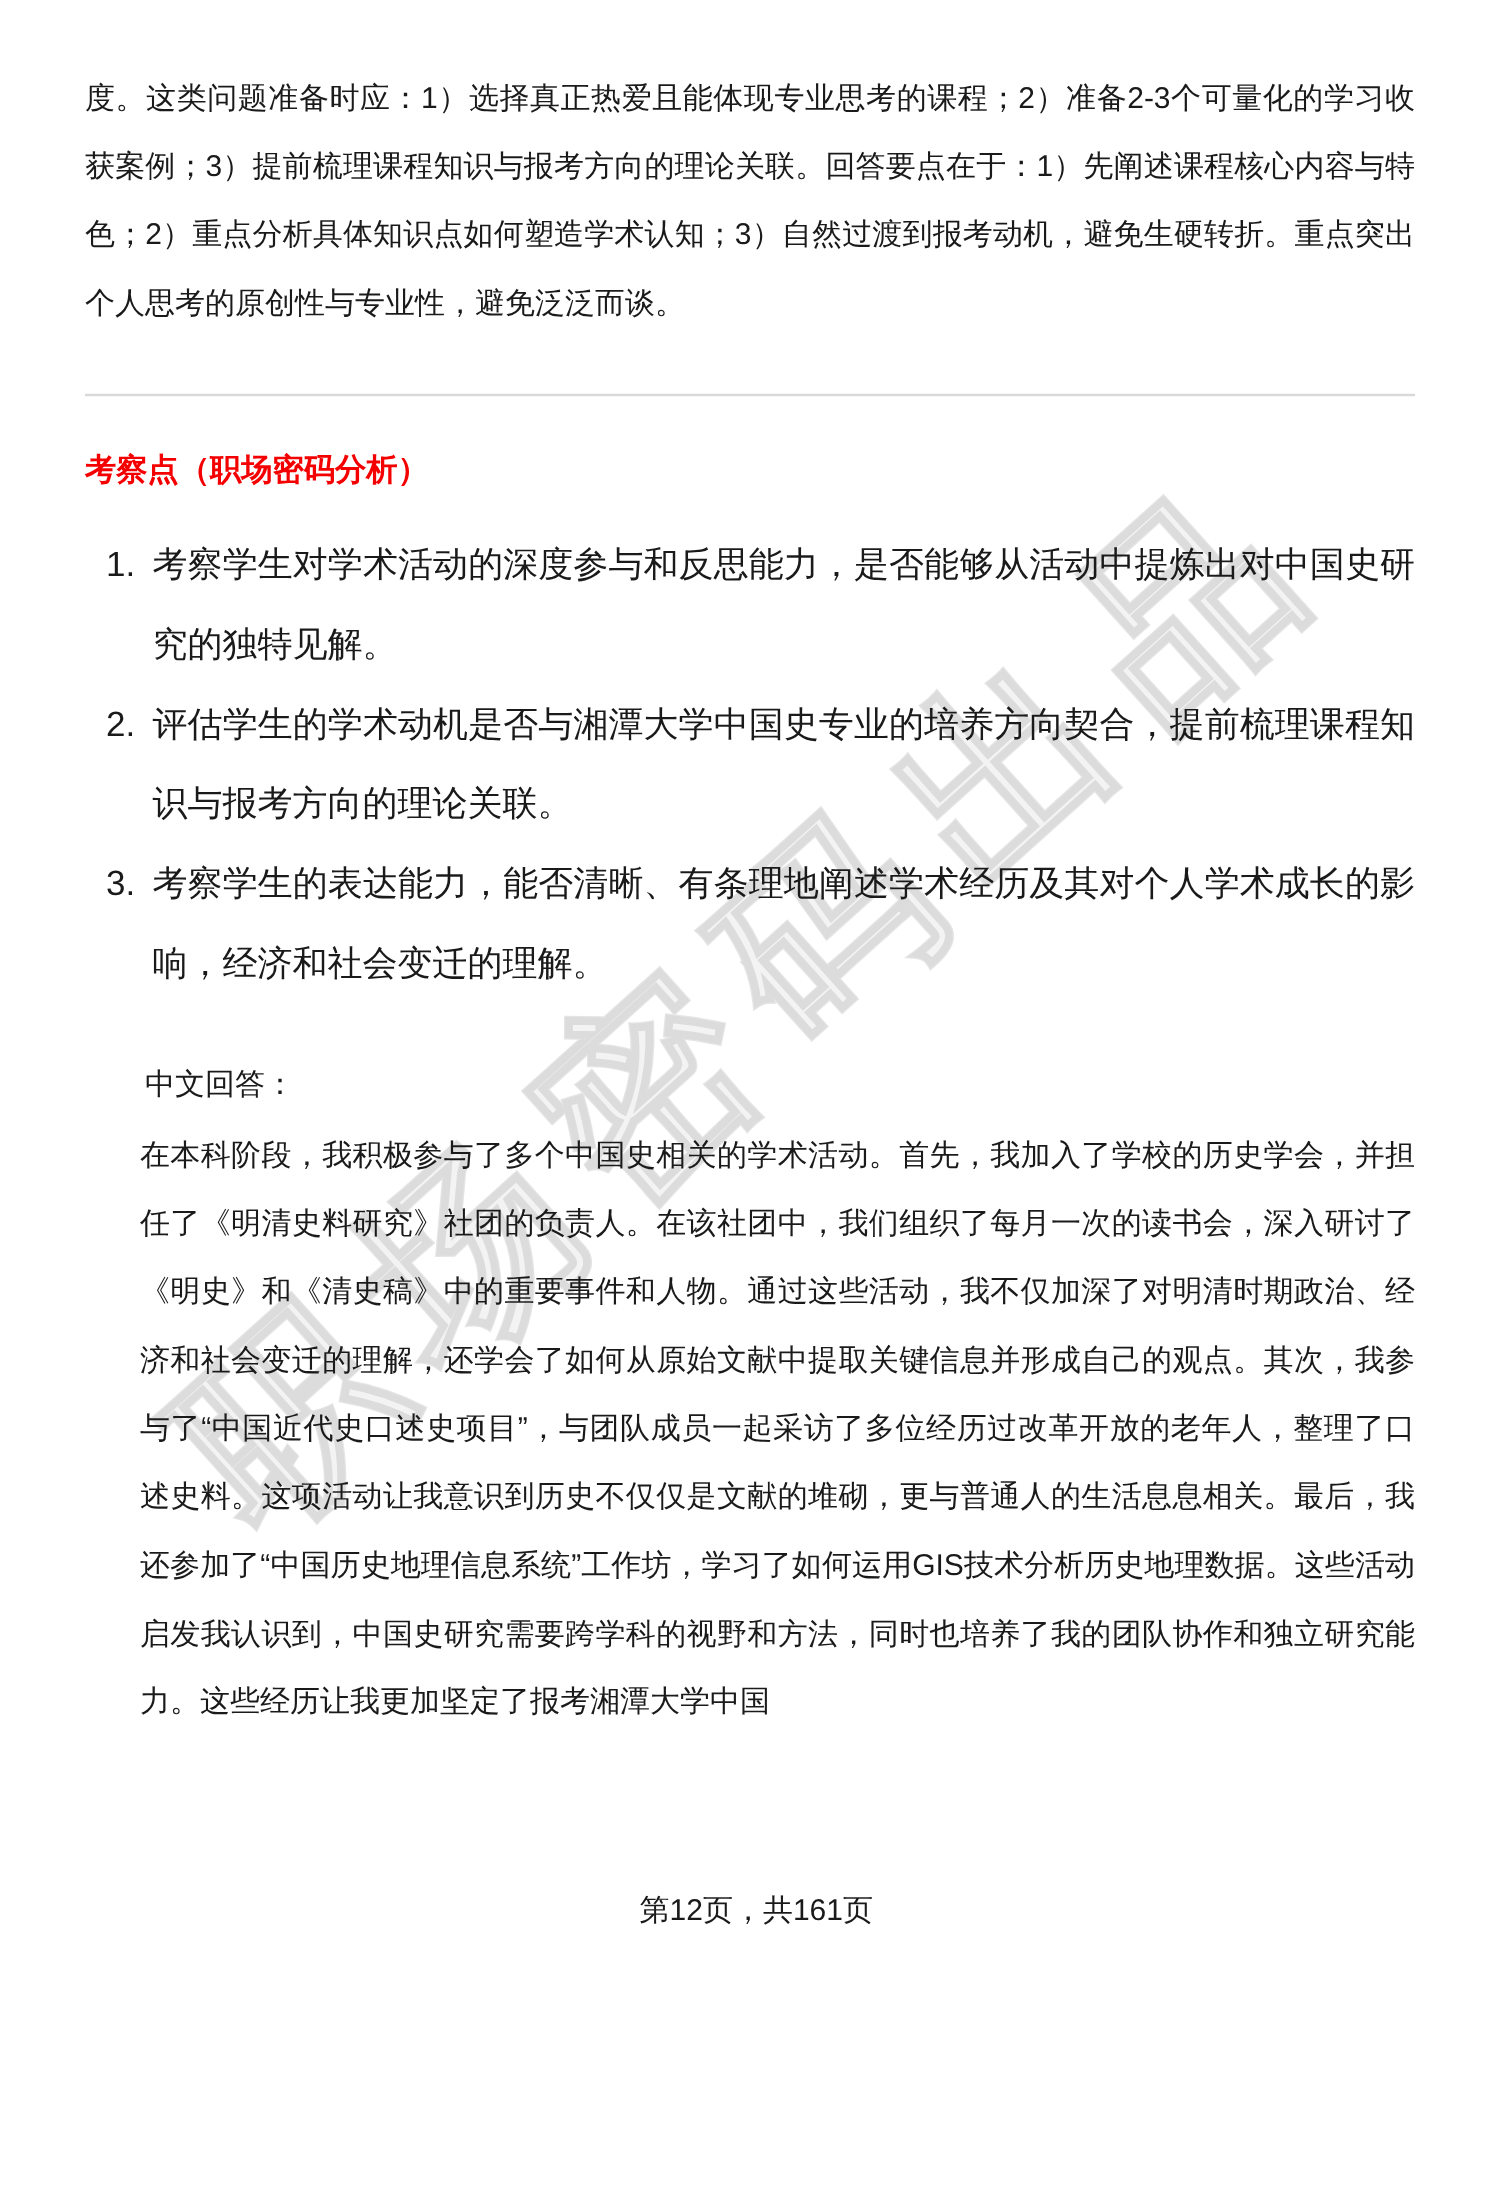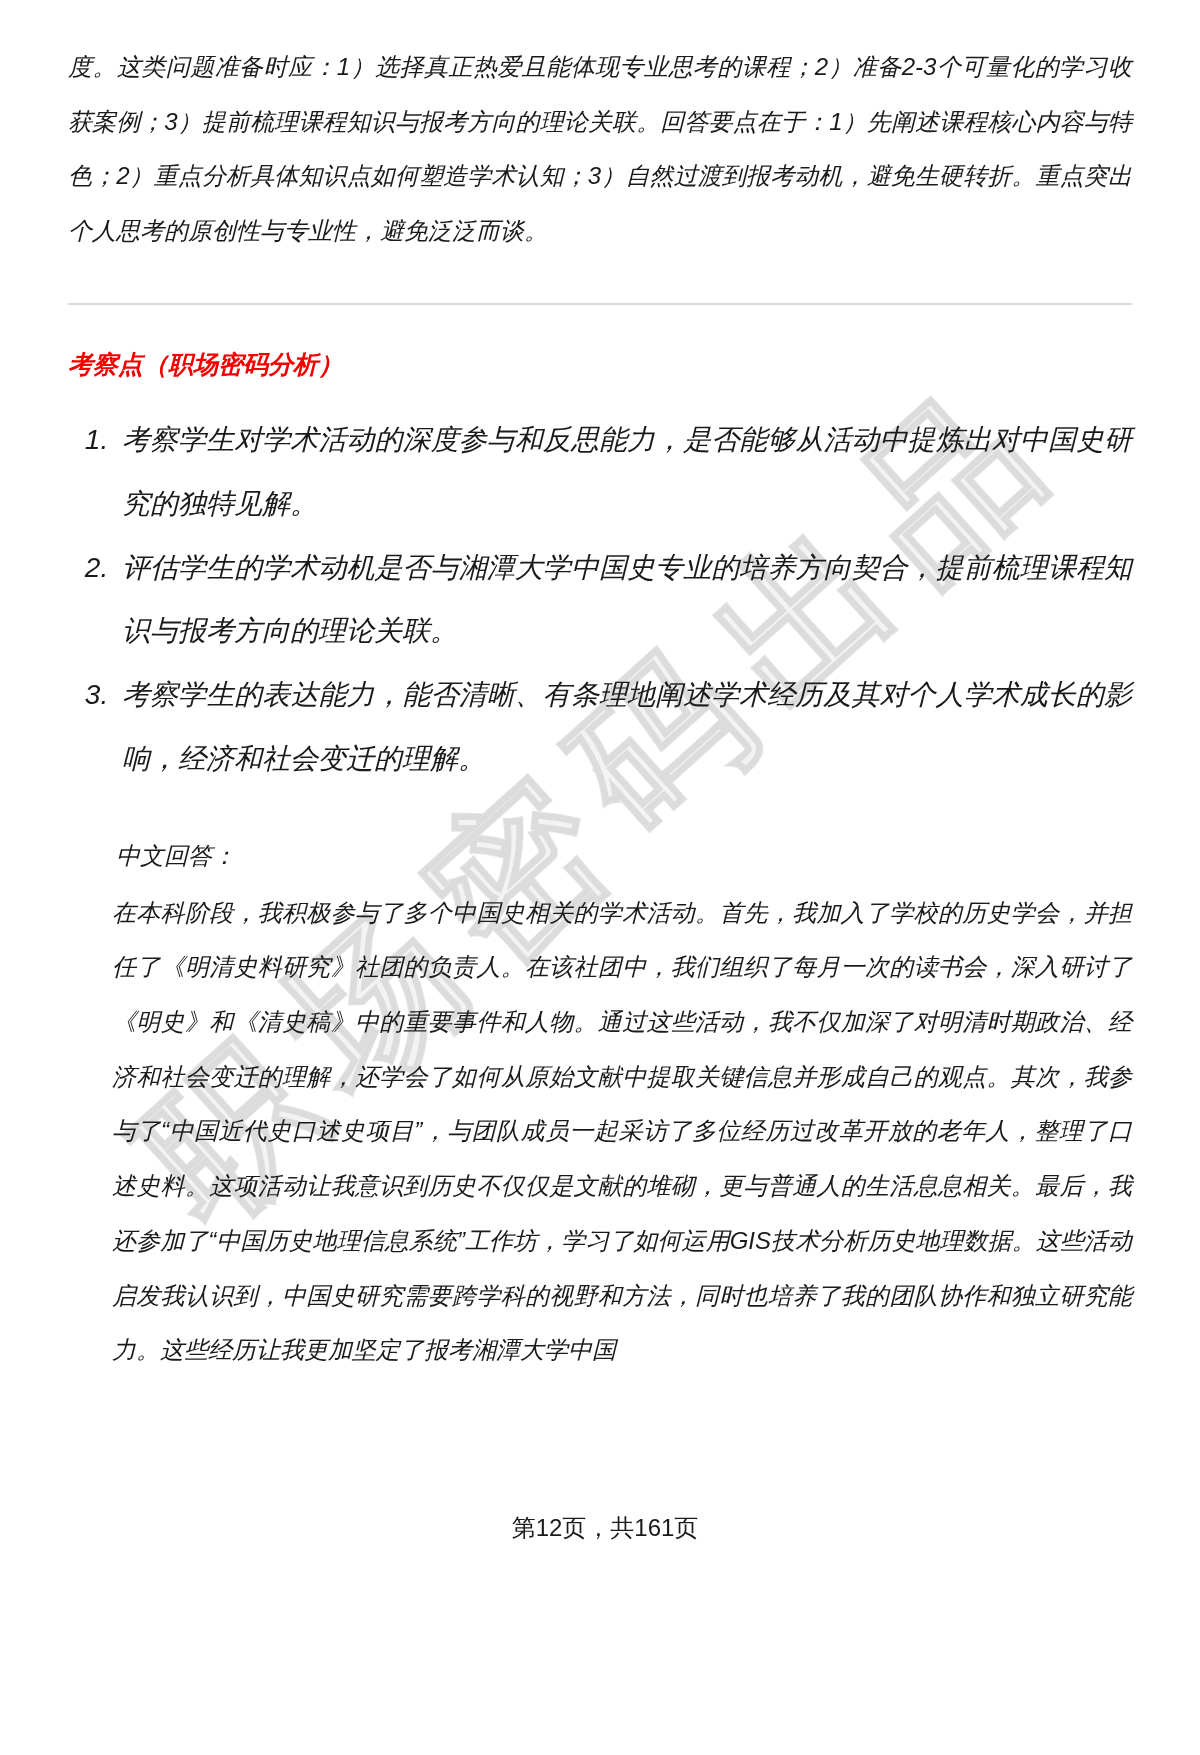--- a/index.html
+++ b/index.html
@@ -8,22 +8,21 @@
     height: 1755px;
     background: #ffffff;
     font-family: "Liberation Sans", "DejaVu Sans", sans-serif;
     color: #1a1a1a;
     position: relative;
     overflow: hidden;
   }
   .content {
     position: relative;
     z-index: 1;
-    padding: 40px 68px 0 68px;
-    font-style: italic;
+    padding: 52px 68px 0 68px;
   }
   .para {
     font-size: 24px;
     line-height: 2.28;
     text-align: justify;
     margin: 0;
   }
   .divider {
     border: none;
     border-top: 2px solid #d9d9d9;

